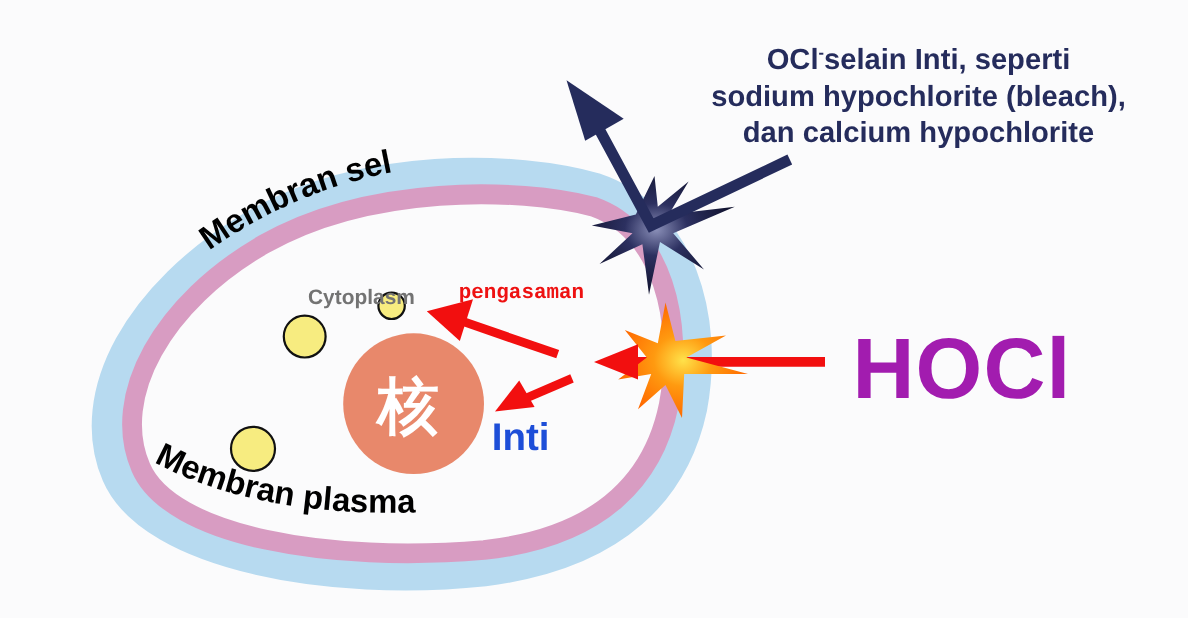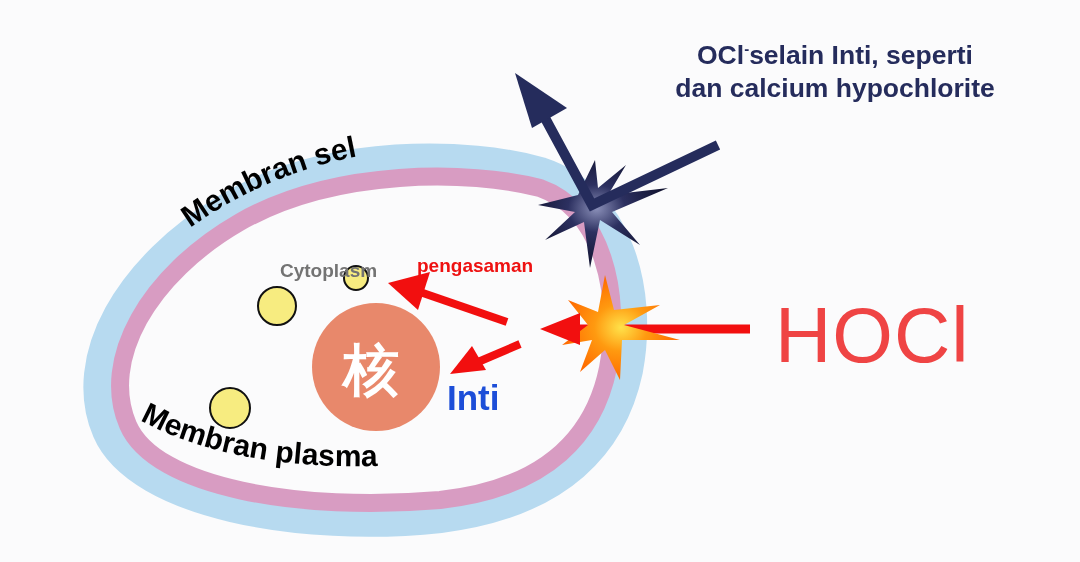--- a/index.html
+++ b/index.html
@@ -19,22 +19,22 @@
       color: #252c5c;
       font-weight: bold;
       font-size: 26.5px;
       line-height: 33px;
       font-family: "Liberation Sans", sans-serif;
     }
     .ocl-caption sup { font-size: 15px; vertical-align: 10px; }
     .hocl-label {
       position: absolute;
       left: 775px; top: 290px;
-      color: #ef4444;
-      font-weight: normal;
+      color: #a21caf;
+      font-weight: bold;
       font-size: 78px;
       line-height: 90px;
       font-family: "Liberation Sans", sans-serif;
       letter-spacing: 1px;
     }
     .inti-label {
       position: absolute;
       left: 447px; top: 378px;
       color: #1d4ed8;
       font-weight: bold;
@@ -59,21 +59,21 @@
       font-size: 19px;
       font-family: "Liberation Sans", sans-serif;
       margin-top: 22px;
     }
     .peng-label {
       position: absolute;
       left: 417px; top: 255px;
       color: #ee1111;
       font-weight: bold;
       font-size: 19px;
-      font-family: Liberation Sans, sans-serif;
+      font-family: Liberation Mono, monospace;
     }
   </style>
 </head>
 <body>
 
 <svg class="canvas" viewBox="0 0 1080 562" width="1080" height="562">
   <defs>
     <radialGradient id="orangeGlow" cx="50%" cy="50%" r="50%">
       <stop offset="0%" stop-color="#ffe24a"></stop>
       <stop offset="45%" stop-color="#ff9a10"></stop>
@@ -125,20 +125,21 @@
     <polygon fill="url(#darkGlow)" points="595,160 598,188 626,165 608,195 668,188 612,212 640,245 600,220 590,268 584,222 545,240 575,212 538,205 578,195"></polygon>
   </g>
   <g stroke="#252c5c" stroke-width="10" fill="none" stroke-linejoin="miter">
     <polyline points="718,145 592,205 545,118"></polyline>
   </g>
   <polygon points="515,73 567,108 532,128" fill="#252c5c"></polygon>
 </svg>
 
 <div class="ocl-caption">
   <div><span>OCl</span><sup>-</sup><span>selain Inti, seperti</span></div>
+  <div>sodium hypochlorite (bleach),</div>
   <div>dan calcium hypochlorite</div>
 </div>
 
 <div class="cyto-label">Cytoplasm</div>
 <div class="peng-label">pengasaman</div>
 <div class="kanji">核</div>
 <div class="inti-label">Inti</div>
 <div class="hocl-label">HOCl</div>
 
 </body></html>

